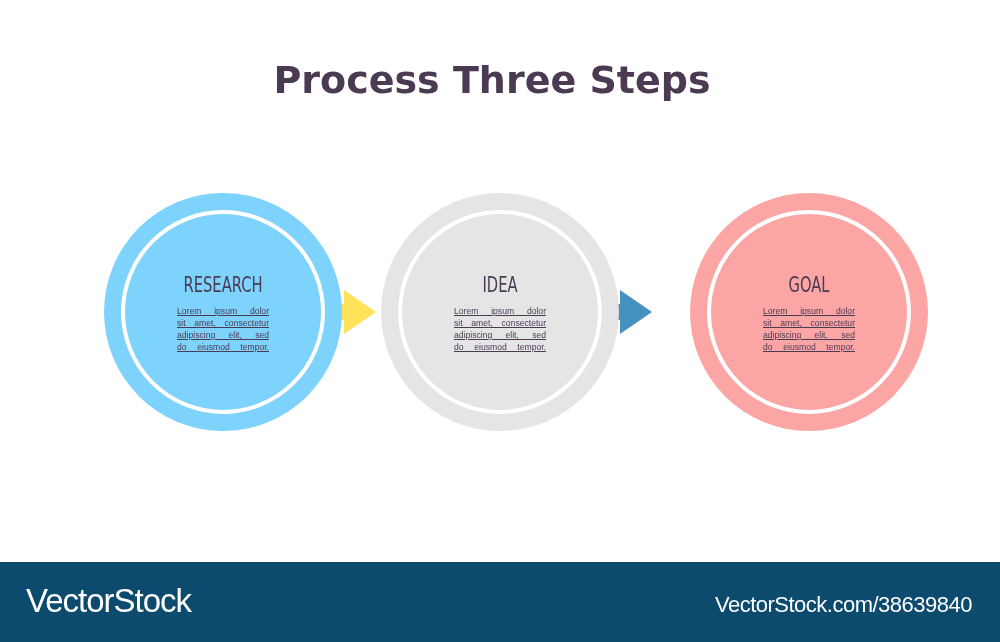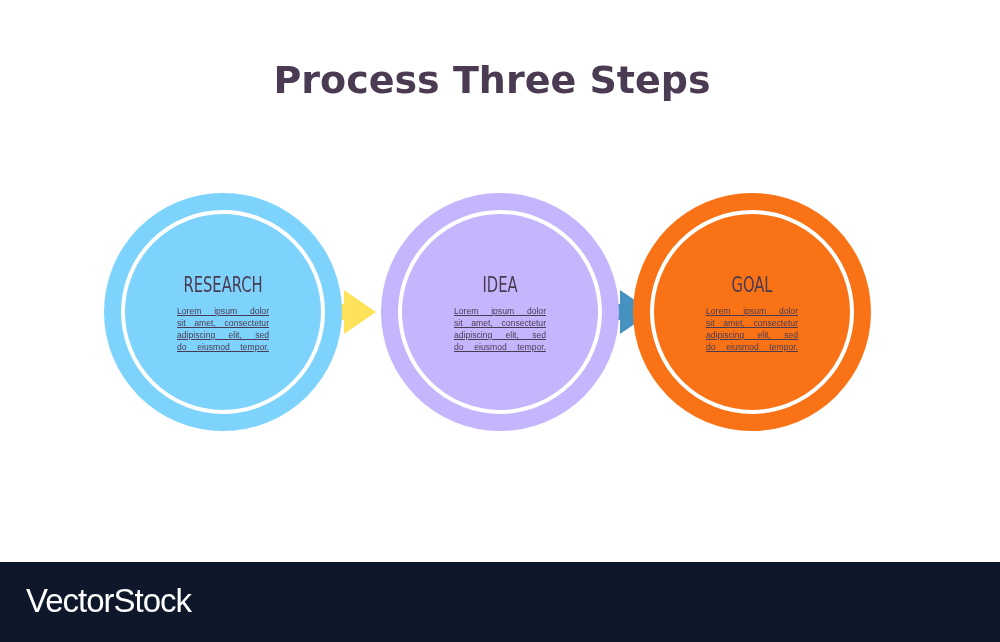--- a/index.html
+++ b/index.html
@@ -4,21 +4,21 @@
   <style>
     html, body { margin: 0; padding: 0; }
     body { width: 1000px; height: 642px; background: #ffffff; position: relative; overflow: hidden; font-family: "Liberation Sans", sans-serif; }
     .title { position: absolute; left: 0; top: 58px; width: 984px; text-align: center; font-family: "DejaVu Sans", sans-serif; font-weight: bold; font-size: 38px; color: #4a3a52; letter-spacing: 0px; }
     .step { position: absolute; top: 193px; width: 238px; height: 238px; border-radius: 50%; }
     .ring { position: absolute; left: 17px; top: 17px; width: 196px; height: 196px; border: 4px solid #ffffff; border-radius: 50%; }
     .step-title { position: absolute; left: 0; top: 80px; width: 238px; text-align: center; font-family: "DejaVu Sans Condensed", "DejaVu Sans", sans-serif; font-size: 21px; color: #4a3a52; transform: scaleX(0.78); letter-spacing: 0px; }
     .step-text { position: absolute; left: 73px; top: 112px; width: 92px; font-family: "Liberation Sans", sans-serif; font-size: 8.6px; line-height: 12px; color: #4a3a52; text-align: justify; text-align-last: justify; }
     .step-text span { display: block; text-align: justify; text-align-last: justify; text-decoration: underline; }
     .arrow { position: absolute; }
-    .footer { position: absolute; left: 0; top: 562px; width: 1000px; height: 80px; background: #0f172a; }
+    .footer { position: absolute; left: 0; top: 562px; width: 1000px; height: 80px; background: #0c4a6e; }
     .brand { position: absolute; left: 26px; top: 20px; color: #ffffff; font-family: "Liberation Sans", sans-serif; font-size: 33px; letter-spacing: -1px; }
     .ref { position: absolute; right: 28px; top: 30px; color: #ffffff; font-family: "Liberation Sans", sans-serif; font-size: 22px; letter-spacing: -0.5px; }
   </style>
 </head>
 <body>
 
 <div class="title">Process Three Steps</div>
 
 <svg class="arrow" style="left:330px; top:288px;" width="48" height="48" viewBox="0 0 48 48">
   <polygon points="0,16 14,16 14,2 46,24 14,46 14,32 0,32" fill="#fee35a"></polygon>
@@ -32,37 +32,38 @@
   <div class="ring"></div>
   <div class="step-title">RESEARCH</div>
   <div class="step-text">
     <span>Lorem ipsum dolor</span>
     <span>sit amet, consectetur</span>
     <span>adipiscing elit, sed</span>
     <span>do eiusmod tempor.</span>
   </div>
 </div>
 
-<div class="step" style="left:381px; background:#c4b5fd;">
+<div class="step" style="left:381px; background:#e5e5e5;">
   <div class="ring"></div>
   <div class="step-title">IDEA</div>
   <div class="step-text">
     <span>Lorem ipsum dolor</span>
     <span>sit amet, consectetur</span>
     <span>adipiscing elit, sed</span>
     <span>do eiusmod tempor.</span>
   </div>
 </div>
 
-<div class="step" style="left:633px; background:#f97316;">
+<div class="step" style="left:690px; background:#fca5a5;">
   <div class="ring"></div>
   <div class="step-title">GOAL</div>
   <div class="step-text">
     <span>Lorem ipsum dolor</span>
     <span>sit amet, consectetur</span>
     <span>adipiscing elit, sed</span>
     <span>do eiusmod tempor.</span>
   </div>
 </div>
 
 <div class="footer">
   <div class="brand">VectorStock</div>
+  <div class="ref">VectorStock.com/38639840</div>
 </div>
 
 </body></html>

